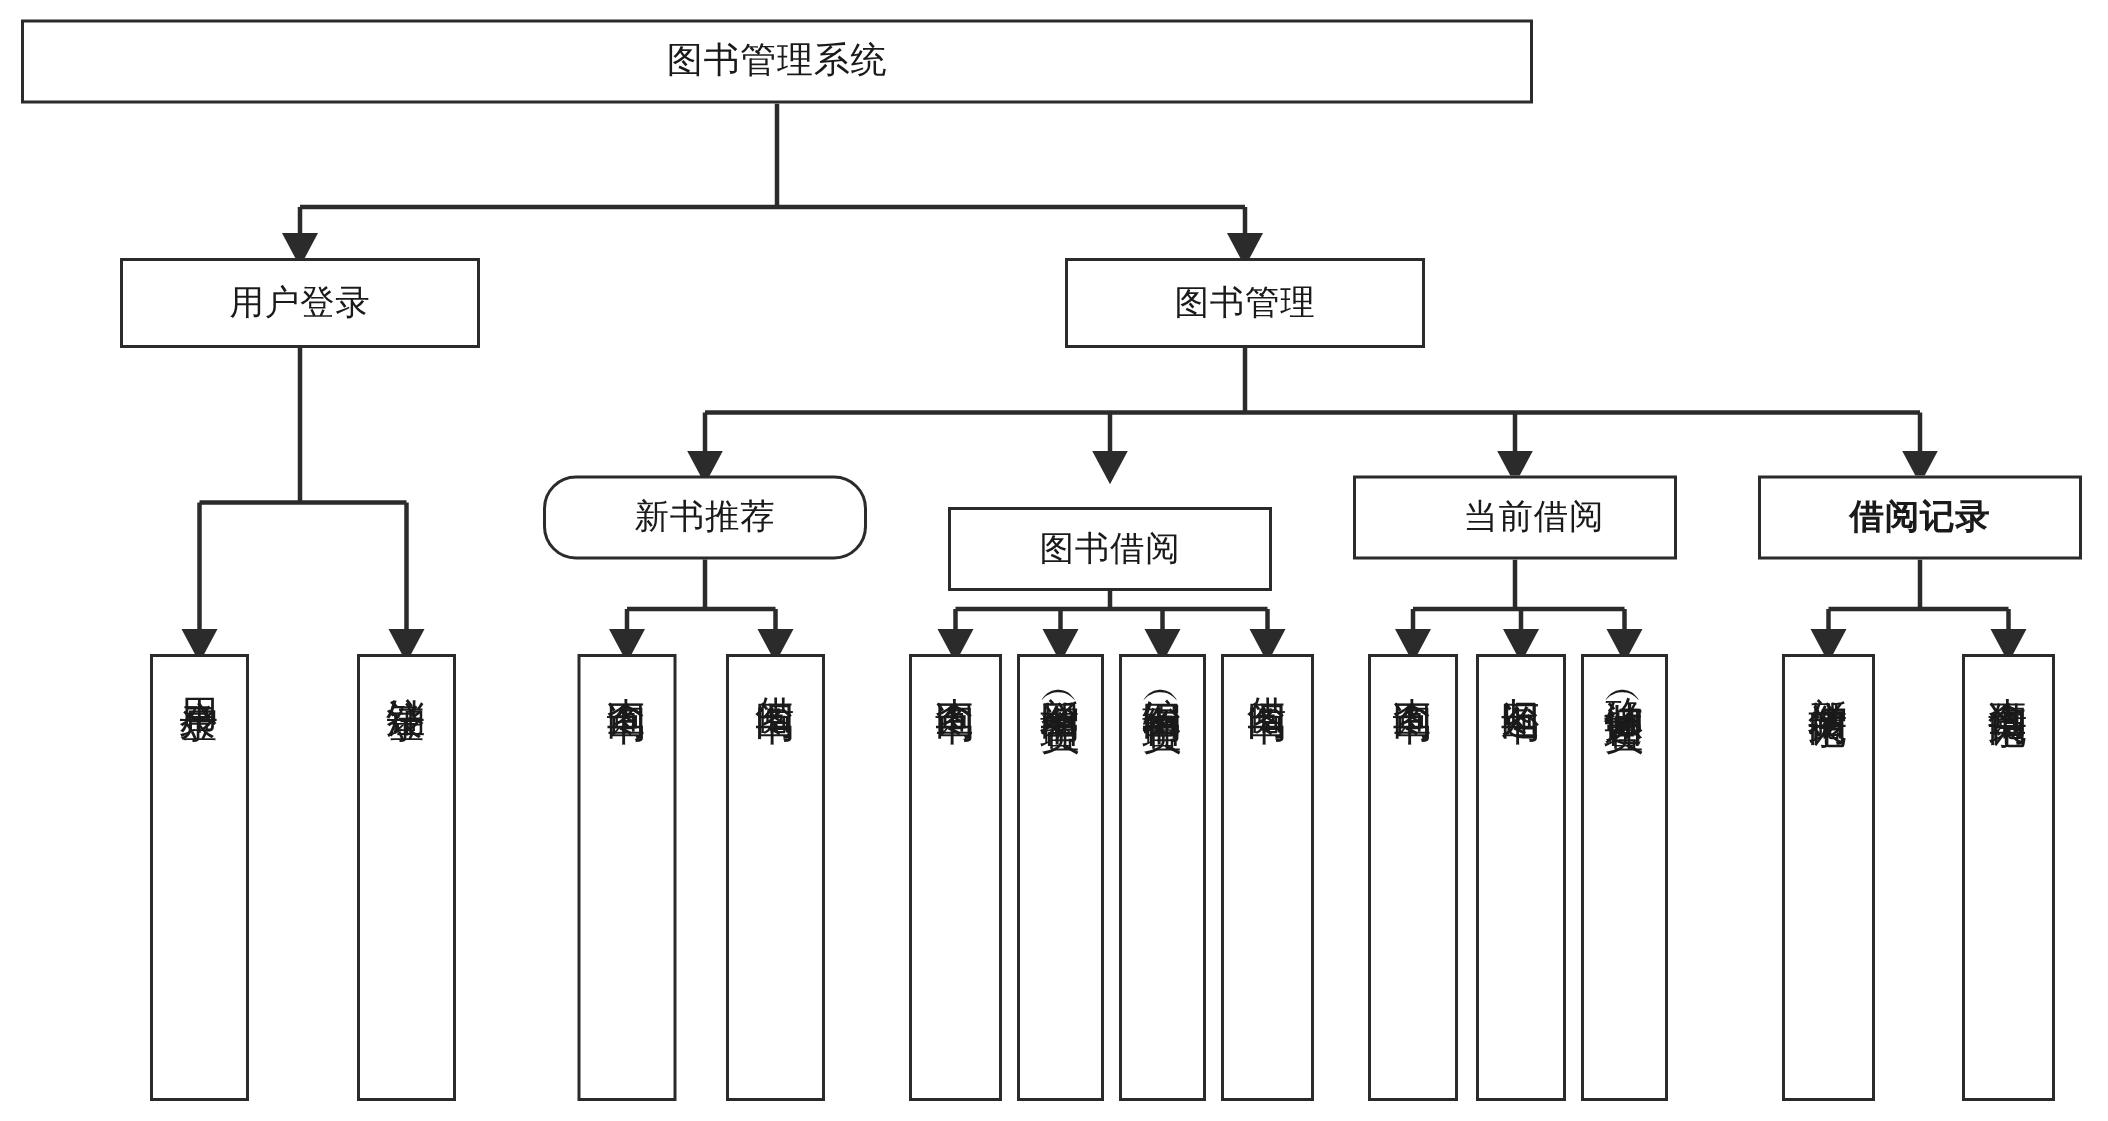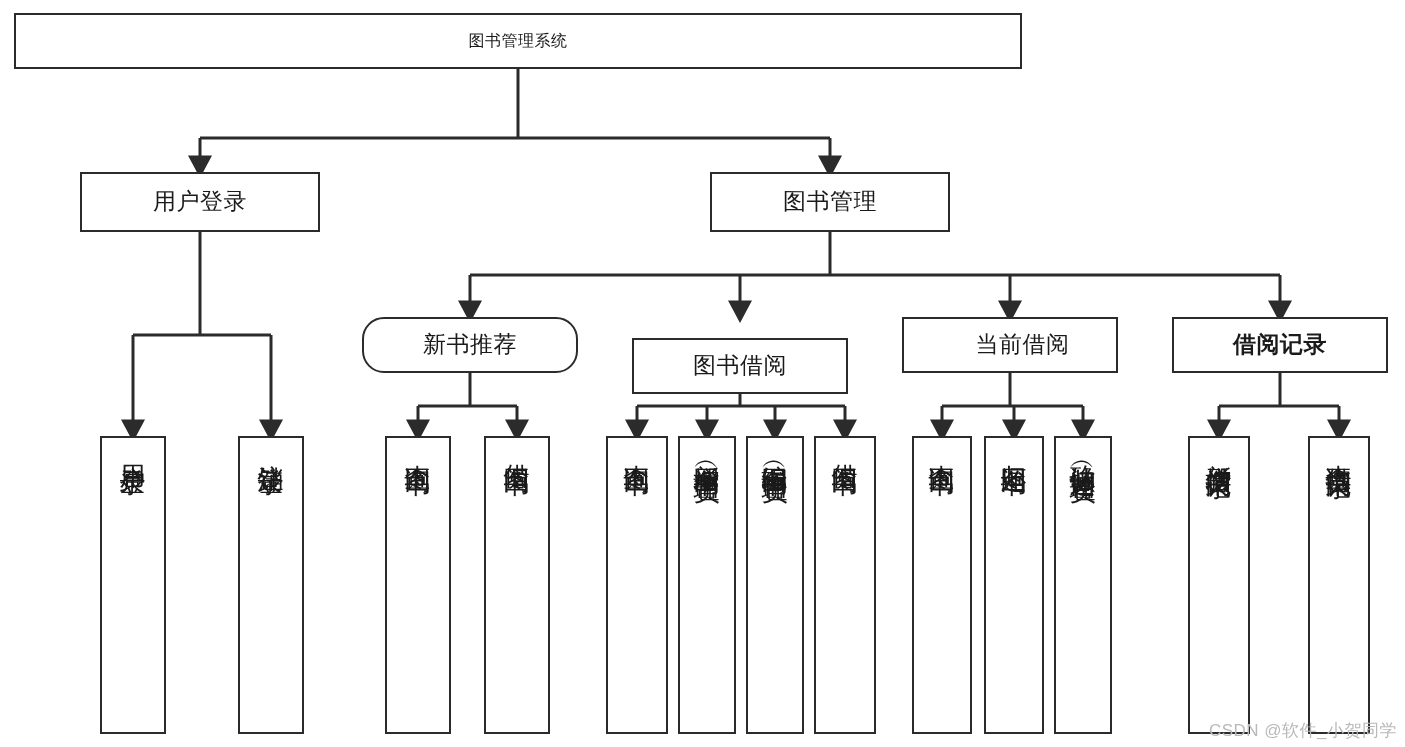--- a/index.html
+++ b/index.html
@@ -50,21 +50,21 @@
     padding-top: 6px;
   }
   .node.vert .node-label {
     writing-mode: vertical-rl;
     text-orientation: upright;
     font-size: 26px;
     line-height: 1.0;
     letter-spacing: 2px;
     white-space: nowrap;
   }
-  .node.root .node-label { font-size: 16px; }
+  .node.root .node-label { font-size: 24px; }
   .watermark {
     position: absolute;
     right: 8px;
     bottom: 5px;
     font-size: 17px;
     color: #b9b9b9;
     letter-spacing: 0.5px;
     white-space: nowrap;
     pointer-events: none;
   }
@@ -193,15 +193,14 @@
   <div class="node vert" style="left: 1054px; top: 436px; width: 58px; height: 298px;">
     <span class="node-label">确认归还（管理员）</span>
   </div>
   <div class="node vert" style="left: 1188px; top: 436px; width: 62px; height: 298px;">
     <span class="node-label">新增借阅记录</span>
   </div>
   <div class="node vert" style="left: 1308px; top: 436px; width: 62px; height: 298px;">
     <span class="node-label">查询借阅记录</span>
   </div>
 
-  <div class="watermark">CSDN @软件_小贺同学</div>
 
 </div>
 
 </body></html>

